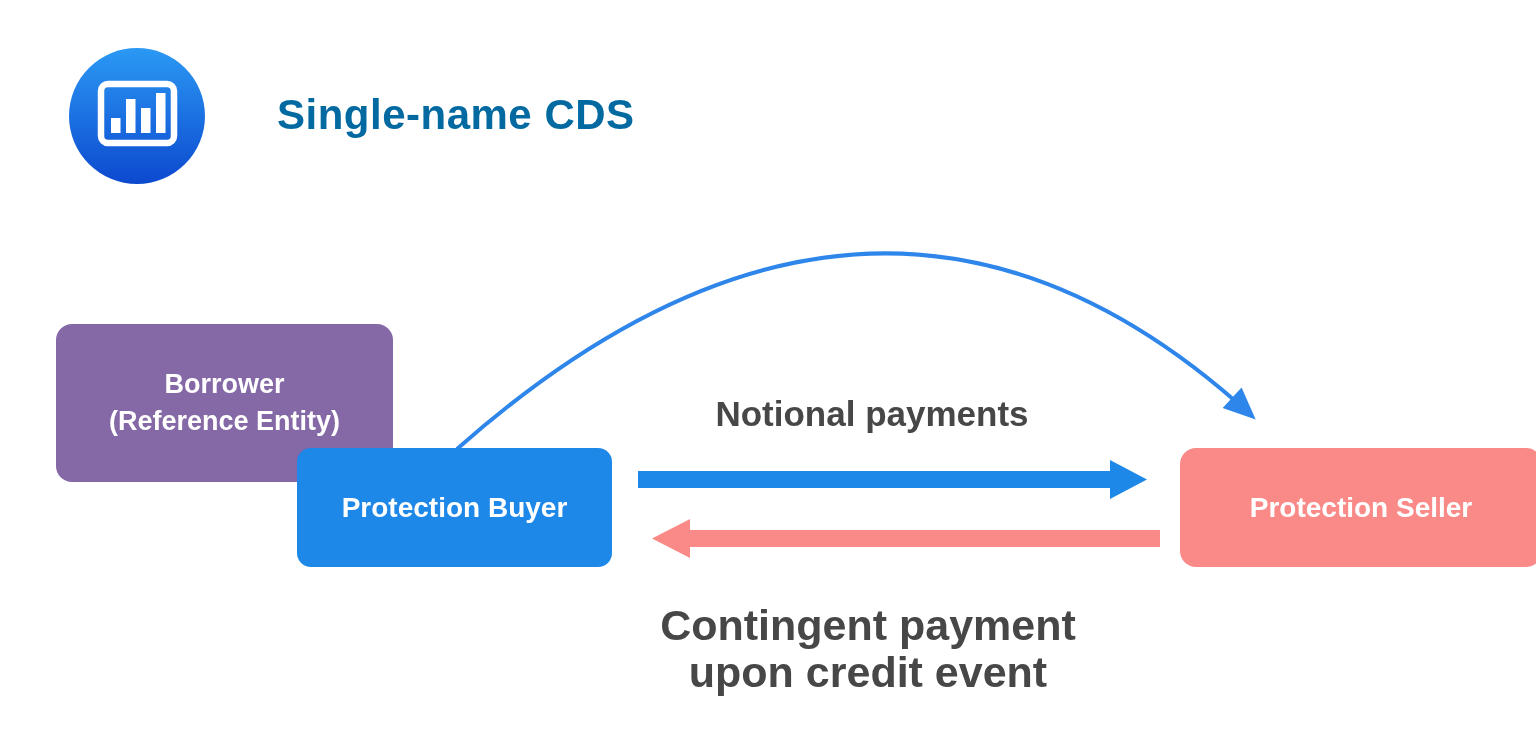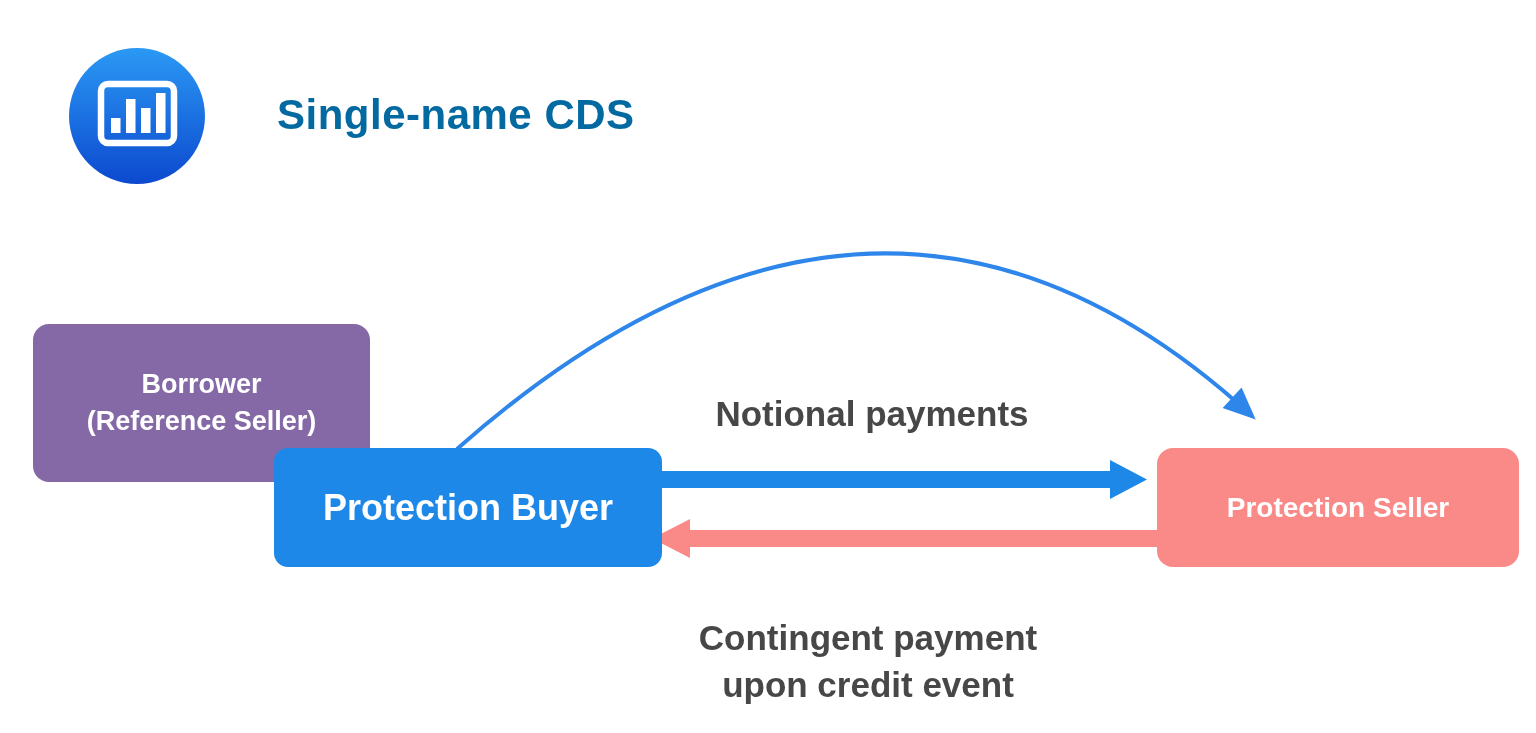--- a/index.html
+++ b/index.html
@@ -42,34 +42,35 @@
   .node {
     position: absolute;
     display: flex;
     flex-direction: column;
     align-items: center;
     justify-content: center;
     color: #ffffff;
     font-weight: 700;
     text-align: center;
     z-index: 2;
+    margin-left: 23px;
   }
   .node-borrower {
     left: 33px; top: 324px;
     width: 337px; height: 158px;
     border-radius: 16px;
     font-size: 27px;
     line-height: 37px;
     z-index: 1; 
   }
   .node-buyer {
     left: 274px; top: 448px;
-    width: 388px; height: 119px;
+    width: 315px; height: 119px;
     border-radius: 14px;
-    font-size: 36px;
+    font-size: 28px;
     z-index: 3;
   }
   .node-seller {
     left: 1157px; top: 448px;
     width: 362px; height: 119px;
     border-radius: 16px;
     font-size: 28px;
     z-index: 3;
   }
 
@@ -78,21 +79,21 @@
     position: absolute;
     transform: translateX(-50%);
     font-weight: 700;
     color: #474747;
     white-space: nowrap;
     text-align: center;
     z-index: 2;
   }
   .label-risky      { left: 846px; top: 186px; font-size: 34px; }
   .label-periodic   { left: 872px; top: 394px; font-size: 35px; }
-  .label-contingent { left: 868px; top: 602px; font-size: 35px; line-height: 47px; margin-top: 12px; }
+  .label-contingent { left: 868px; top: 602px; font-size: 43px; line-height: 47px; }
 </style>
 </head>
 <body>
 
 <div class="canvas">
 
   <svg class="brand-icon" viewBox="0 0 138 138">
     <defs>
       <linearGradient id="iconGrad" x1="0" y1="0" x2="0" y2="1">
         <stop offset="0" stop-color="#2B99F4"></stop>
@@ -120,21 +121,21 @@
 
     <path d="M 457 449 Q 880 75 1252 416" fill="none" stroke-width="4" marker-end="url(#arcHead)" stroke="#2E86EA"></path>
 
     <path d="M 638 471 L 1110 471 L 1110 460 L 1147 479.5 L 1110 499 L 1110 488 L 638 488 Z" fill="#1E88E8"></path>
 
     <path d="M 1160 530 L 690 530 L 690 519 L 652 538.5 L 690 558 L 690 547 L 1160 547 Z" fill="#FA8A88"></path>
   </svg>
 
   <div class="node node-borrower" style="background-color: rgb(133, 104, 166);">
     <span>Borrower</span>
-    <span>(Reference Seller)</span>
+    <span>(Reference Entity)</span>
   </div>
 
   <div class="node node-buyer" style="background-color: rgb(30, 136, 232);">
     <span>Protection Buyer</span>
   </div>
 
   <div class="node node-seller" style="background-color: rgb(250, 138, 136);">
     <span>Protection Seller</span>
   </div>
 

